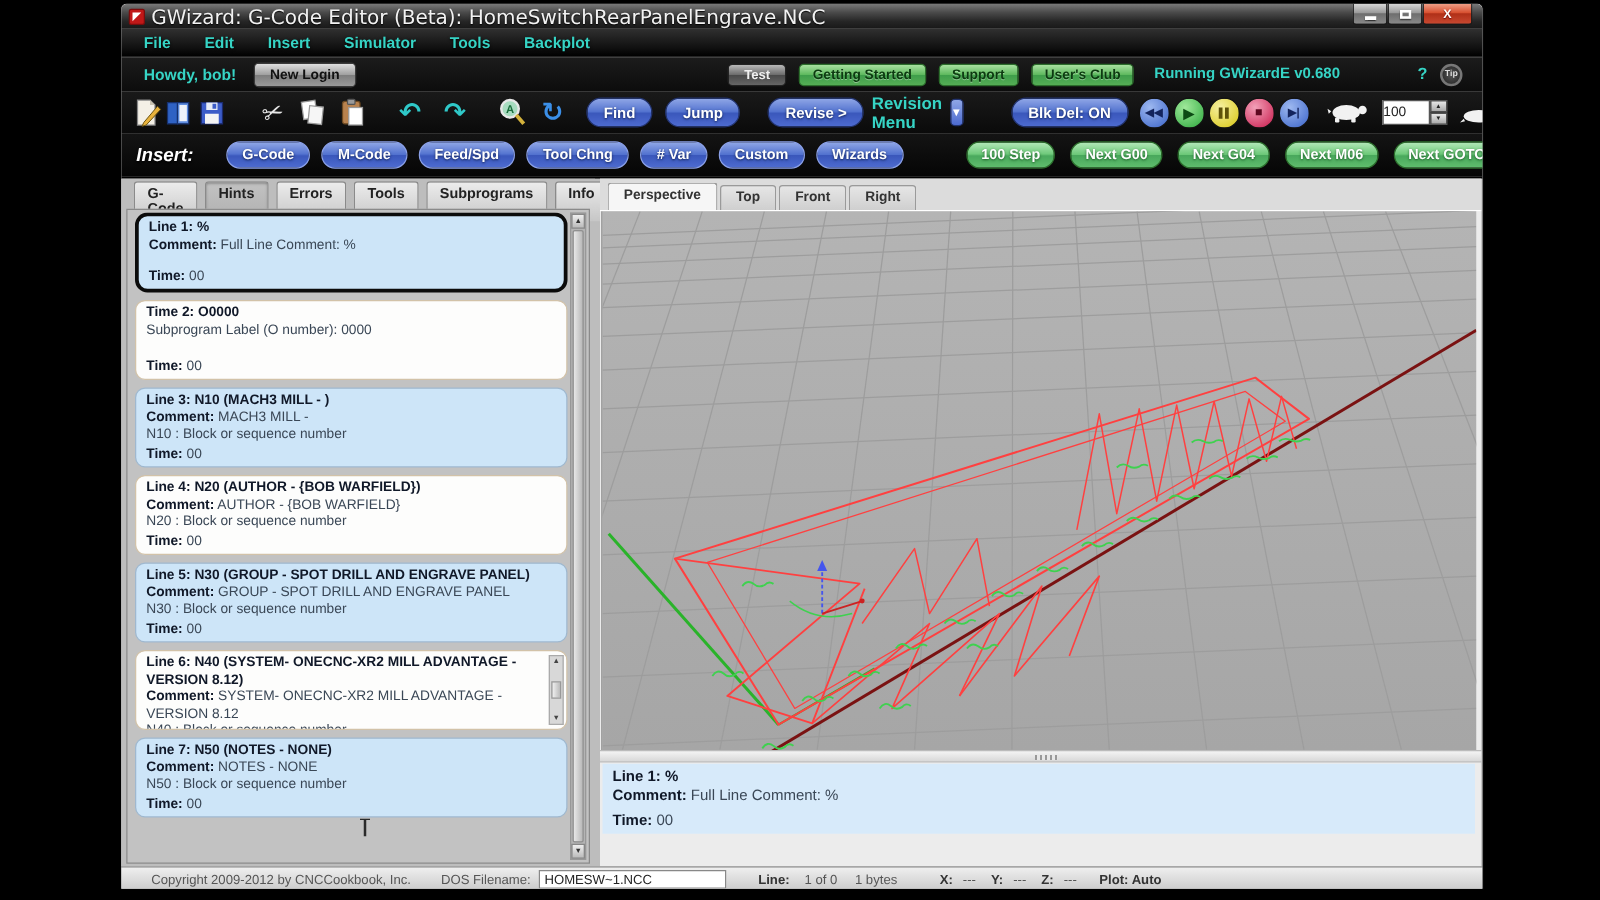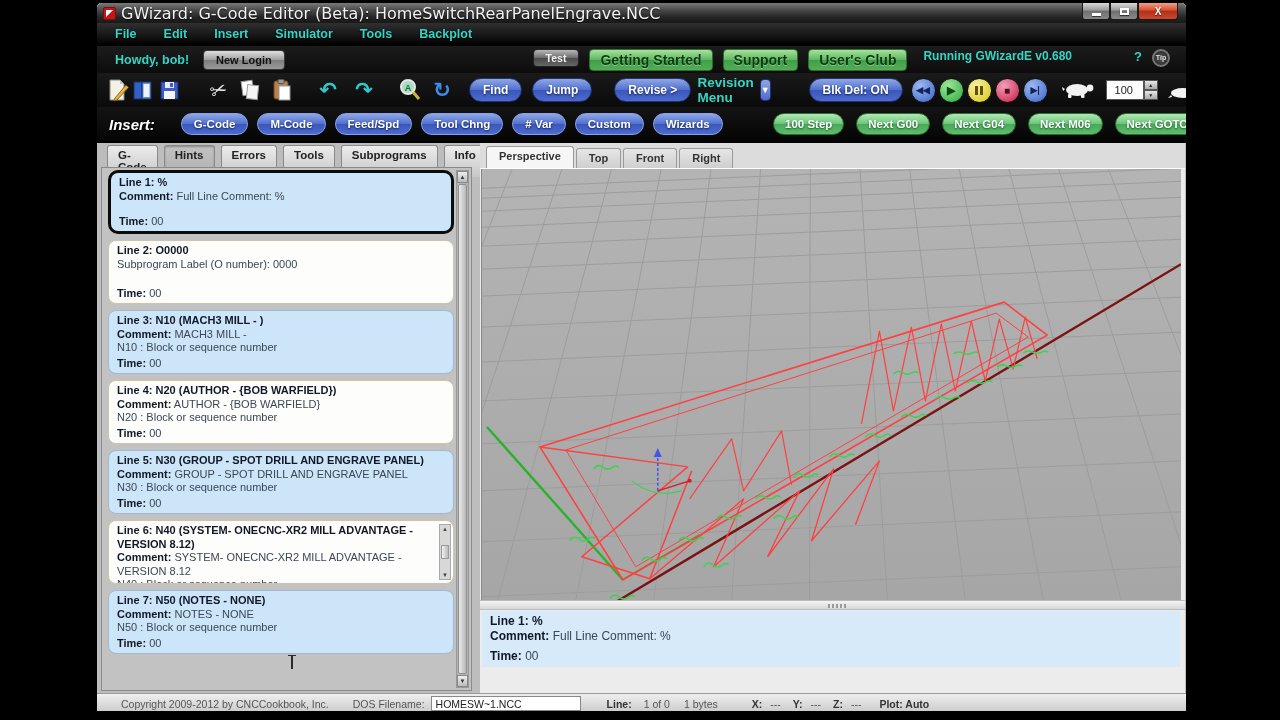--- a/index.html
+++ b/index.html
@@ -40,21 +40,21 @@
   .loginbar { position:absolute; left:0; top:43px; right:0; height:27px;
     background:linear-gradient(#1c1c1c,#0c0c0c); display:flex; align-items:center; padding:0 10px; }
   .greeting { color:#36d4c5; font-weight:bold; font-size:12.5px; margin-left:8px; }
   .btn-gray { background:linear-gradient(#e0e0e0,#9e9e9e 50%,#7e7e7e 52%,#9a9a9a);
     border:1px solid #3a3a3a; border-radius:4px; color:#111; font-weight:bold; font-size:11px;
     padding:3px 12px; margin-left:14px; }
   .btn-test { background:linear-gradient(#b8b8b8,#6a6a6a 50%,#4a4a4a 52%,#666);
     color:#f0f0f0; border:1px solid #222; border-radius:4px; font-weight:bold; font-size:10.5px;
     padding:2px 12px; }
   .btn-green { background:linear-gradient(#a8e0a0,#5cb85c 50%,#3f9e4b 52%,#55ad55);
-    border:1px solid #2c6e2c; border-radius:4px; color:#0c3b10; font-weight:bold; font-size:14px;
+    border:1px solid #2c6e2c; border-radius:4px; color:#0c3b10; font-weight:bold; font-size:11px;
     padding:2px 10px; text-shadow:0 1px 0 rgba(255,255,255,.35); }
   .login-right { margin-left:auto; display:flex; align-items:flex-start; gap:10px; margin-right:6px;}
   .running-label { color:#36d4c5; font-weight:bold; font-size:12px; margin-left:6px; }
   .help-q { color:#36d4c5; font-weight:bold; font-size:13px; margin-left:52px; }
   .tip-badge { width:18px; height:18px; border-radius:50%; border:2px solid #777;
     background:radial-gradient(#555,#222); color:#ddd; font-size:7px; font-weight:bold;
     display:flex; align-items:center; justify-content:center; }
 
   
   .toolbar { position:absolute; left:0; top:70px; right:0; height:34px;
@@ -75,21 +75,21 @@
     display:flex; align-items:center; justify-content:center; font-size:9px; font-weight:bold;
     color:#13245e; flex:none; }
   .pc-rew { background:radial-gradient(circle at 35% 30%,#9db8f0,#3a63c8); }
   .pc-play{ background:radial-gradient(circle at 35% 30%,#9fe89a,#2ca83c); color:#0c4a14;}
   .pc-pause{background:radial-gradient(circle at 35% 30%,#f6f0a0,#d8c612); color:#5e5208;}
   .pc-stop{ background:radial-gradient(circle at 35% 30%,#f2a0b8,#c8184a); color:#5e0820;}
   .pc-step{ background:radial-gradient(circle at 35% 30%,#9db8f0,#3a63c8); }
   .pause-bars { display:flex; gap:2px; } .pause-bars i { width:3px; height:9px; background:#5e5208; }
   .speed-wrap { display:flex; align-items:center; margin-left:8px; }
   .speed-input { width:38px; height:20px; border:1px solid #555; background:#fff; color:#222;
-    font-size:11px; padding:0 8px; font-family:"Liberation Sans",sans-serif; }
+    font-size:11px; padding:0 0; font-family:"Liberation Sans",sans-serif; }
   .spinner { display:flex; flex-direction:column; }
   .spinner span { width:14px; height:10px; background:linear-gradient(#e8e8e8,#aaa);
     border:1px solid #555; font-size:5px; color:#222; display:flex; align-items:center; justify-content:center; }
 
   
   .insertbar { position:absolute; left:0; top:104px; right:0; height:36px;
     background:linear-gradient(#141414,#050505); display:flex; align-items:center; padding-left:12px;
     border-bottom:2px solid #000; }
   .insert-label { color:#fff; font-weight:bold; font-style:italic; font-size:15px; margin-right:26px;
     text-shadow:0 1px 2px #000; }
@@ -361,21 +361,21 @@
           <span class="ltab">Info</span>
         </div>
         <div class="hints-wrap">
           <div class="hints-list" id="hints-list">
               <div class="hint-card blue selected">
                 <div class="card-title">Line 1: %</div>
                 <div class="card-row"><b>Comment:</b> Full Line Comment: %</div>
                 <div class="card-time"><b>Time:</b> 00</div>
               </div>
               <div class="hint-card white">
-                <div class="card-title">Line 2: O0000</div>
+                <div class="card-title">Time 2: O0000</div>
                 <div class="card-row">Subprogram Label (O number): 0000</div>
                 <div class="card-time"><b>Time:</b> 00</div>
               </div>
               <div class="hint-card blue">
                 <div class="card-title">Line 3: N10 (MACH3 MILL - )</div>
                 <div class="card-row"><b>Comment:</b> MACH3 MILL -</div>
                 <div class="card-row">N10 : Block or sequence number</div>
                 <div class="card-time"><b>Time:</b> 00</div>
               </div>
               <div class="hint-card white">

